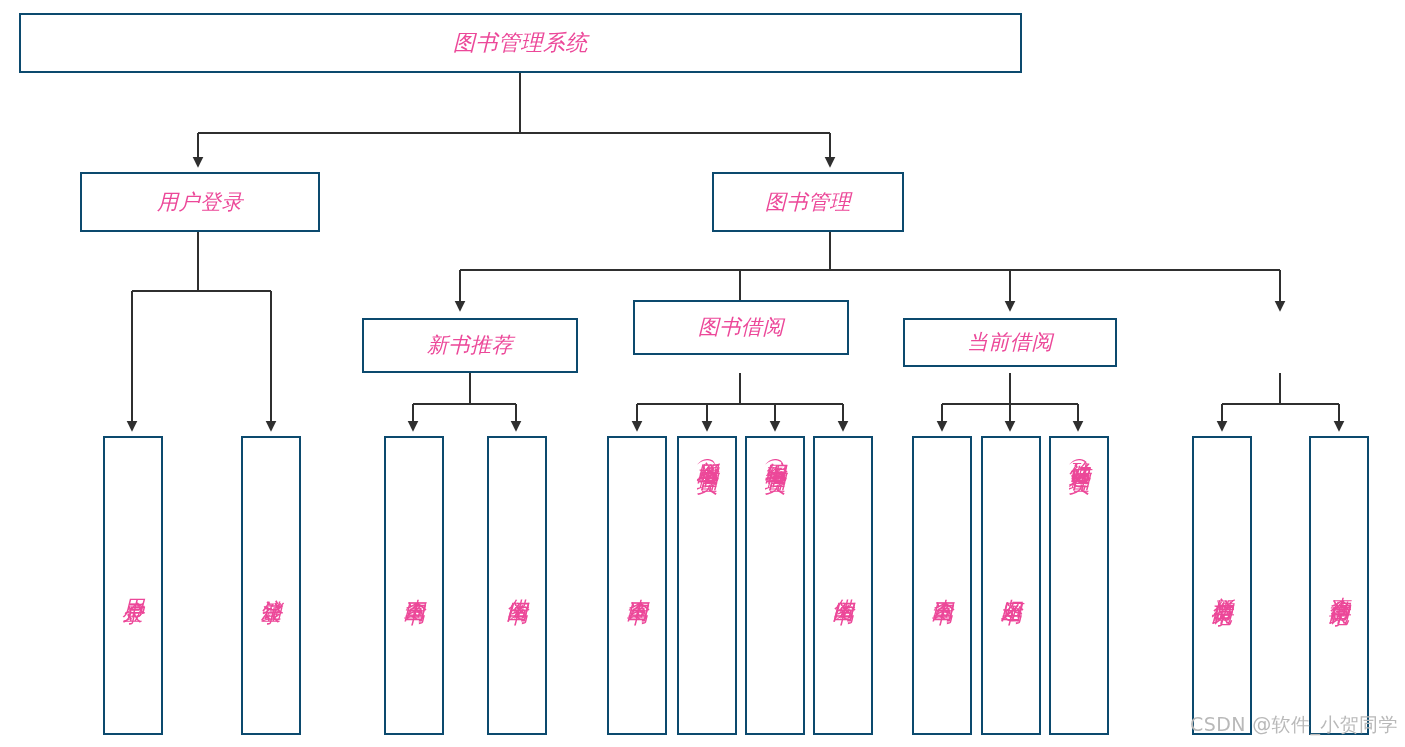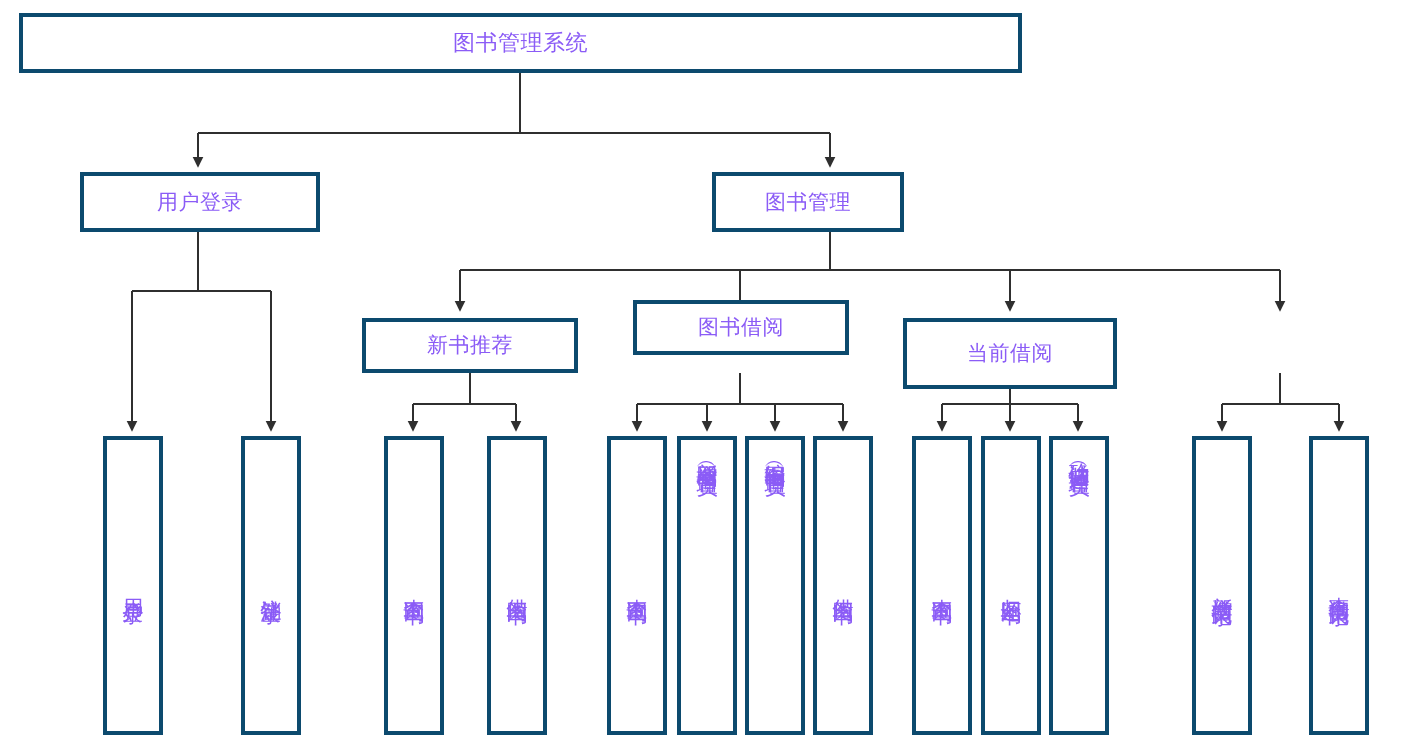--- a/index.html
+++ b/index.html
@@ -22,26 +22,27 @@
     position: absolute;
     left: 0;
     top: 0;
     width: 1405px;
     height: 747px;
   }
   .node {
     position: absolute;
     box-sizing: border-box;
     background: #ffffff;
-    border: 4px solid #0c4a6e;
+    border: 2px solid #0c4a6e;
     display: flex;
     align-items: center;
     justify-content: center;
-    color: #8b5cf6;
+    color: #ec4899;
     z-index: 5;
+    font-style: italic;
   }
   .node .label {
     display: block;
     text-align: center;
     line-height: 1.18;
     letter-spacing: 0.5px;
   }
   
   .node.h .label {
     font-size: 21px;
@@ -144,21 +145,21 @@
   </div>
 
   <div class="node h" style="left:362px; top:318px; width:216px; height:55px;">
     <span class="label">新书推荐</span>
   </div>
 
   <div class="node h" style="left:633px; top:300px; width:216px; height:55px;">
     <span class="label">图书借阅</span>
   </div>
 
-  <div class="node h" style="left:903px; top:318px; width:214px; height:71px;">
+  <div class="node h" style="left:903px; top:318px; width:214px; height:49px;">
     <span class="label">当前借阅</span>
   </div>
 
 
   <div class="node v mid" style="left:103px; top:436px; width:60px; height:299px;">
     <span class="label">用户登录</span>
   </div>
 
   <div class="node v mid" style="left:241px; top:436px; width:60px; height:299px;">
     <span class="label">注销登录</span>
@@ -201,14 +202,15 @@
   </div>
 
   <div class="node v mid" style="left:1192px; top:436px; width:60px; height:299px;">
     <span class="label">新增借阅记录</span>
   </div>
 
   <div class="node v mid" style="left:1309px; top:436px; width:60px; height:299px;">
     <span class="label">查询借阅记录</span>
   </div>
 
+  <div class="watermark" style="left:1190px; top:712px;">CSDN @软件_小贺同学</div>
 
 </div>
 
 </body></html>

